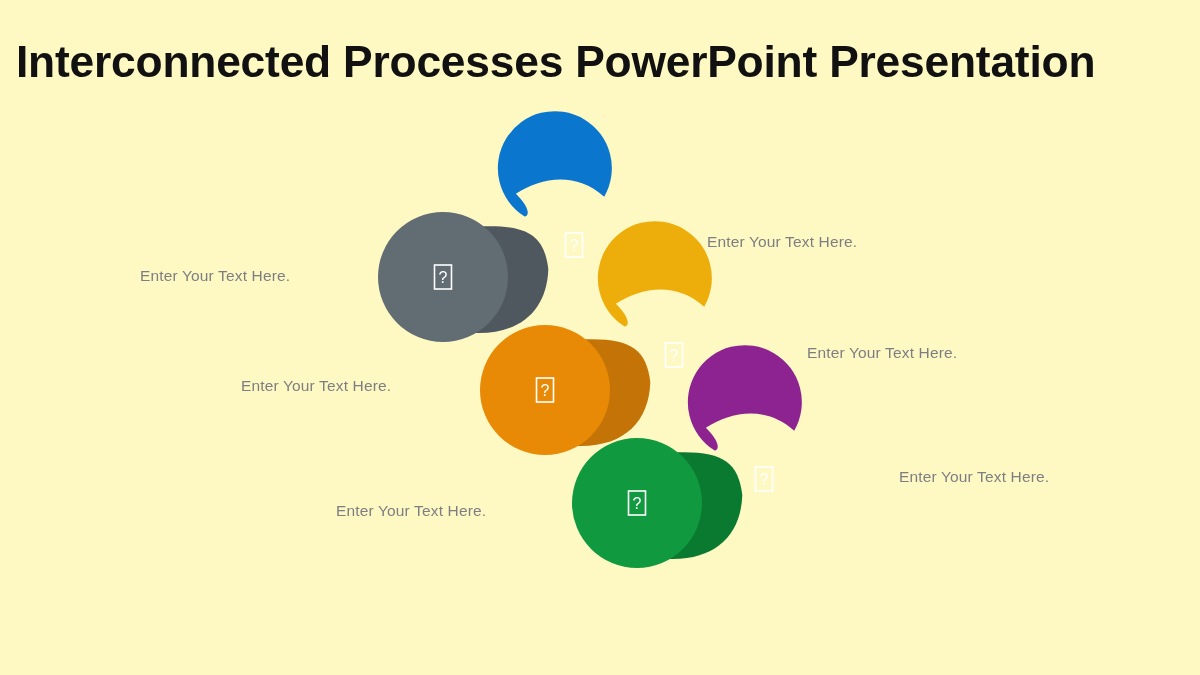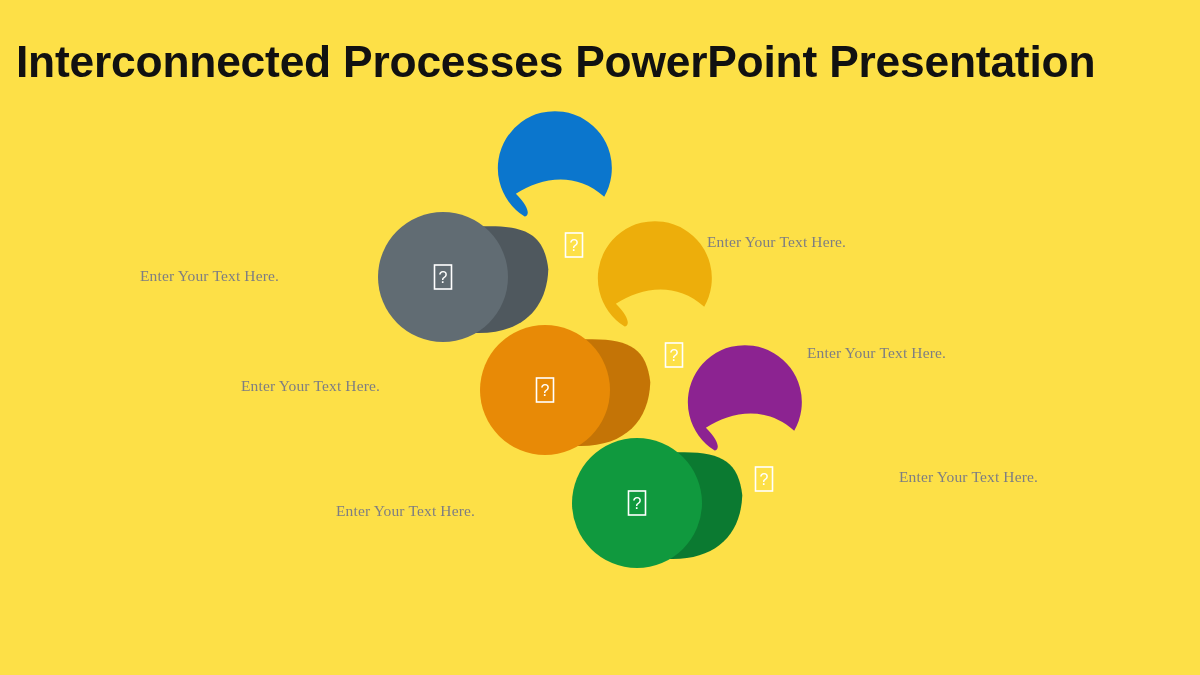--- a/index.html
+++ b/index.html
@@ -11,21 +11,21 @@
     height: 675px;
     background: #ffffff;
     font-family: "Liberation Sans", sans-serif;
     overflow: hidden;
     position: relative;
   }
 
   #slide {
     position: absolute;
     inset: 0;
-    background: #fde047;
+    background: #fef9c3;
   }
 
   
   #slide-title {
     position: absolute;
     left: 16px;
     top: 8px;
     width: 1170px;
     font-family: "Liberation Sans Narrow", "Liberation Sans", sans-serif;
     font-size: 45px;
@@ -48,21 +48,21 @@
   }
   #diagram svg {
     display: block;
     width: 1200px;
     height: 675px;
   }
 
   
   .callout {
     position: absolute;
-    font-family: Liberation Serif, serif;
+    font-family: Liberation Sans, sans-serif;
     font-size: 15.5px;
     color: #7e7e82;
     white-space: nowrap;
     letter-spacing: 0.15px;
   }
 
   
 </style>
 </head>
 <body style="background: rgb(255, 255, 255);">

